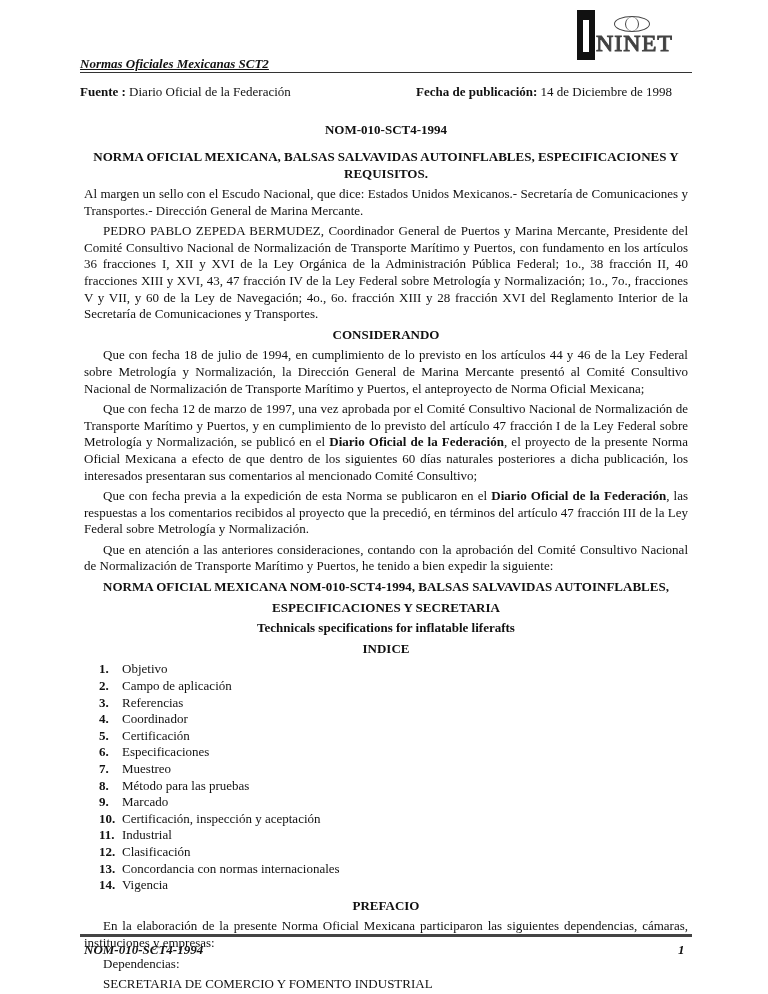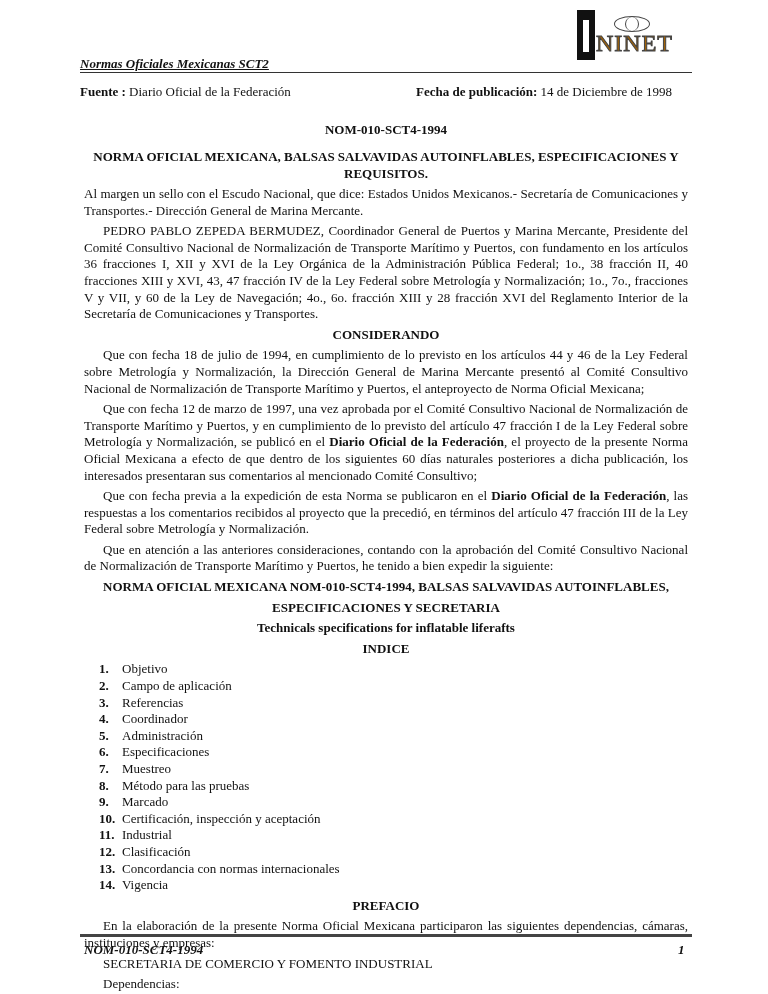--- a/index.html
+++ b/index.html
@@ -3,21 +3,21 @@
 <meta charset="utf-8">
 <style>
   html, body { margin:0; padding:0; background:#ffffff; }
   body { width:768px; height:994px; position:relative; overflow:hidden;
          font-family:"Liberation Serif", serif; color:#111; font-size:13px; }
   .hdr { position:absolute; left:80px; top:56px; width:612px; height:16px; border-bottom:1px solid #333;text-align:right; }
   .hdr-title { position:absolute; left:0; top:0; font-style:italic; font-weight:bold; text-decoration:underline; font-size:13px; }
   .logo { position:absolute; left:574px; top:10px; width:118px; height:50px; }
   .logo .u { position:absolute; left:3px; top:0px; width:18px; height:50px; background:#111; }
   .logo .u::after { content:""; position:absolute; left:6px; top:10px; width:6px; height:32px; background:#fff; }
-  .logo .txt { position:absolute; left:22px; top:20px; font-family:"Liberation Serif", serif; font-size:24px; letter-spacing:1px; color:#a16207; -webkit-text-stroke:1px #444; }
+  .logo .txt { position:absolute; left:22px; top:20px; font-family:"Liberation Serif", serif; font-size:24px; letter-spacing:1px; color:#404040; -webkit-text-stroke:1px #444; }
   .logo .globe { position:absolute; left:40px; top:6px; width:34px; height:14px; border:1px solid #444; border-radius:50%; }
   .logo .globe::before { content:""; position:absolute; left:10px; top:0; width:12px; height:14px; border-left:1px solid #444; border-right:1px solid #444; border-radius:50%; }
   .meta { position:absolute; top:84px; font-size:13px; }
   .meta b { font-weight:bold; }
   .center { position:absolute; left:80px; width:612px; text-align:center; font-weight:bold; }
   .body { position:absolute; left:80px; top:182px; width:612px; line-height:16.6px; text-align:justify; font-size:13px; }
   .body p { margin:4px; }
   .ind { text-indent:19px; }
   .ctr { text-align:center; font-weight:bold; }
   .idx { display:flex; }
@@ -75,21 +75,21 @@
     <div class="idx">
         <span class="n">3.</span>
         <span>Referencias</span>
       </div>
     <div class="idx">
         <span class="n">4.</span>
         <span>Coordinador</span>
       </div>
     <div class="idx">
         <span class="n">5.</span>
-        <span>Administración</span>
+        <span>Certificación</span>
       </div>
     <div class="idx">
         <span class="n">6.</span>
         <span>Especificaciones</span>
       </div>
     <div class="idx">
         <span class="n">7.</span>
         <span>Muestreo</span>
       </div>
     <div class="idx">
@@ -116,22 +116,22 @@
         <span class="n">13.</span>
         <span>Concordancia con normas internacionales</span>
       </div>
     <div class="idx">
         <span class="n">14.</span>
         <span>Vigencia</span>
       </div>
   </div>
   <p class="ctr">PREFACIO</p>
   <p class="ind">En la elaboración de la presente Norma Oficial Mexicana participaron las siguientes dependencias, cámaras, instituciones y empresas:</p>
+  <p class="plain">Dependencias:</p>
   <p class="plain">SECRETARIA DE COMERCIO Y FOMENTO INDUSTRIAL</p>
-  <p class="plain">Dependencias:</p>
   <p class="plain">Dirección General de Fomento Industrial.</p>
   <p class="plain">SECRETARIA DE COMUNICACIONES Y TRANSPORTES</p>
   <p class="plain">Dirección General de Asuntos Jurídicos.</p>
 </div>
 
 <div class="ftr-rule"></div>
 <div class="ftr-left">NOM-010-SCT4-1994</div>
 <div class="ftr-right">1</div>
 
 </body></html>

